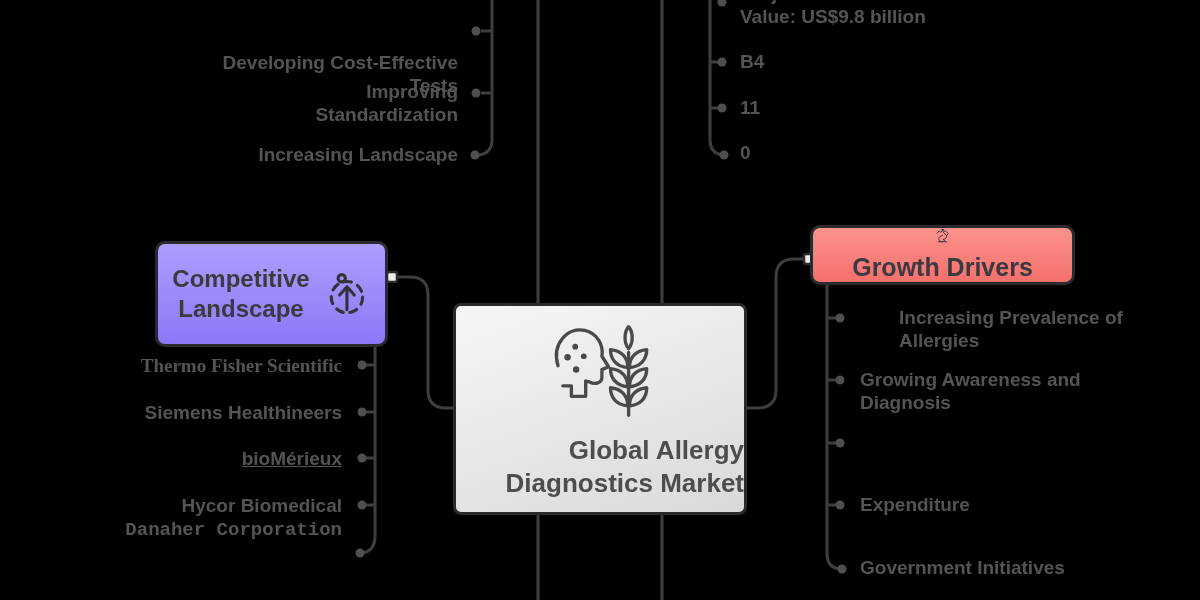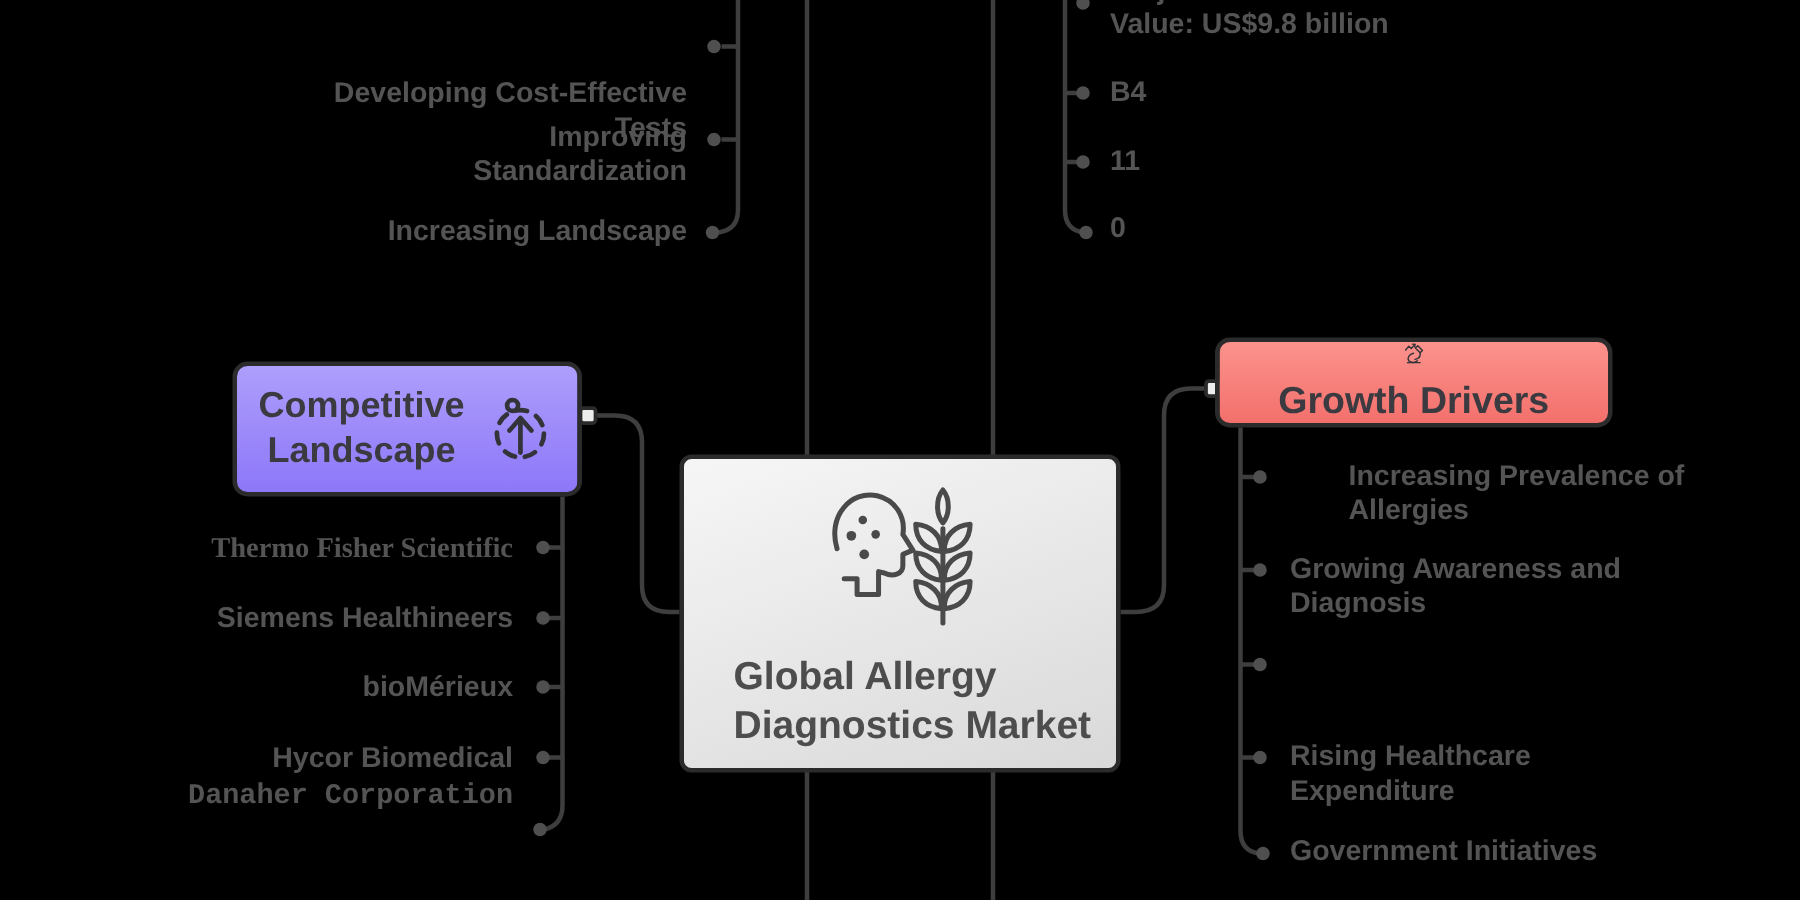--- a/index.html
+++ b/index.html
@@ -13,27 +13,27 @@
   html,body{width:1200px;height:600px;overflow:hidden;}
   body{background:var(--bg);font-family:"Liberation Sans",sans-serif;position:relative;}
   .canvas{position:absolute;inset:0;width:1200px;height:600px;}
   svg.wires{position:absolute;left:0;top:0;z-index:1;}
   .ln{stroke:var(--line);stroke-width:3;fill:none;}
   .dt{fill:var(--dot);stroke:none;}
   .sq{fill:#ededed;stroke:var(--border);stroke-width:2.5;}
   .mm-item{position:absolute;z-index:2;font-weight:700;font-size:19px;line-height:23px;color:var(--item_text);white-space:nowrap;}
   .ra{text-align:right;}
   .node{position:absolute;z-index:3;border:3px solid var(--border);border-radius:10px;display:flex;align-items:center;justify-content:center;}
-  .node-purple{left:155px;top:241px;width:233px;height:90px;background:linear-gradient(180deg,var(--purple_top),var(--purple_bottom));gap:15px;justify-content:center;}
+  .node-purple{left:155px;top:241px;width:233px;height:106px;background:linear-gradient(180deg,var(--purple_top),var(--purple_bottom));gap:15px;justify-content:center;}
   .node-purple .t{font-size:24px;line-height:30px;font-weight:700;color:var(--node_text);text-align:center;}
   .node-red{left:810px;top:225px;width:265px;height:60px;background:linear-gradient(180deg,var(--red_top),var(--red_bottom));gap:10px;flex-direction:column;}
   .node-red .t{font-size:25px;font-weight:700;color:var(--node_text);}
   .node-center{left:453px;top:303px;width:294px;height:212px;background:linear-gradient(160deg,var(--center_top),var(--center_bottom));border-radius:8px;display:block;}
   .center-icon{position:absolute;left:50%;top:14px;transform:translateX(-50%);}
-  .center-title{position:absolute;left:0;right:0;top:128px;text-align:left;font-size:26px;line-height:33px;font-weight:700;color:var(--center_text);padding-left:33px;}
+  .center-title{position:absolute;left:0;right:0;top:128px;text-align:right;font-size:26px;line-height:33px;font-weight:700;color:var(--center_text);}
   .ic{stroke:#33343a;fill:none;stroke-width:3;stroke-linecap:round;stroke-linejoin:round;}
   .ic-center{stroke:#4a4a4a;fill:none;stroke-width:3.5;stroke-linecap:round;stroke-linejoin:round;}
   .ic-fill{fill:#4a4a4a;stroke:none;}
 </style>
 </head>
 <body>
 
 <div class="canvas">
 
   <svg class="wires" width="1200" height="600" viewBox="0 0 1200 600">
@@ -122,21 +122,21 @@
       <circle class="ic" cx="16" cy="7" r="3.5"></circle>
     </svg>
   </div>
 
   <div class="mm-item ra" style="right:858px;top:354px;font-family:Liberation Serif, serif;">
       <div>Thermo Fisher Scientific</div>
     </div>
   <div class="mm-item ra" style="right:858px;top:401px;">
       <div>Siemens Healthineers</div>
     </div>
-  <div class="mm-item ra" style="right:858px;top:447px;">
+  <div class="mm-item ra" style="right:858px;top:447px;text-decoration:underline;">
       <div>bioMérieux</div>
     </div>
   <div class="mm-item ra" style="right:858px;top:494px;">
       <div>Hycor Biomedical</div>
     </div>
   <div class="mm-item ra" style="right:858px;top:519px;font-family:Liberation Mono, monospace;">
       <div>Danaher Corporation</div>
     </div>
 
   <div class="node node-center">
@@ -177,20 +177,19 @@
     <div>Increasing Prevalence of</div>
     <div>Allergies</div>
   </div>
   <div class="mm-item" style="left:860px;top:368px;">
     <div>Growing Awareness and</div>
     <div>Diagnosis</div>
   </div>
   <div class="mm-item" style="left:860px;top:431px;">
   </div>
   <div class="mm-item" style="left:860px;top:493px;">
-    <div>Rising Healthcare</div>
     <div>Expenditure</div>
   </div>
   <div class="mm-item" style="left:860px;top:556px;">
     <div>Government Initiatives</div>
   </div>
 
 </div>
 
 </body></html>

